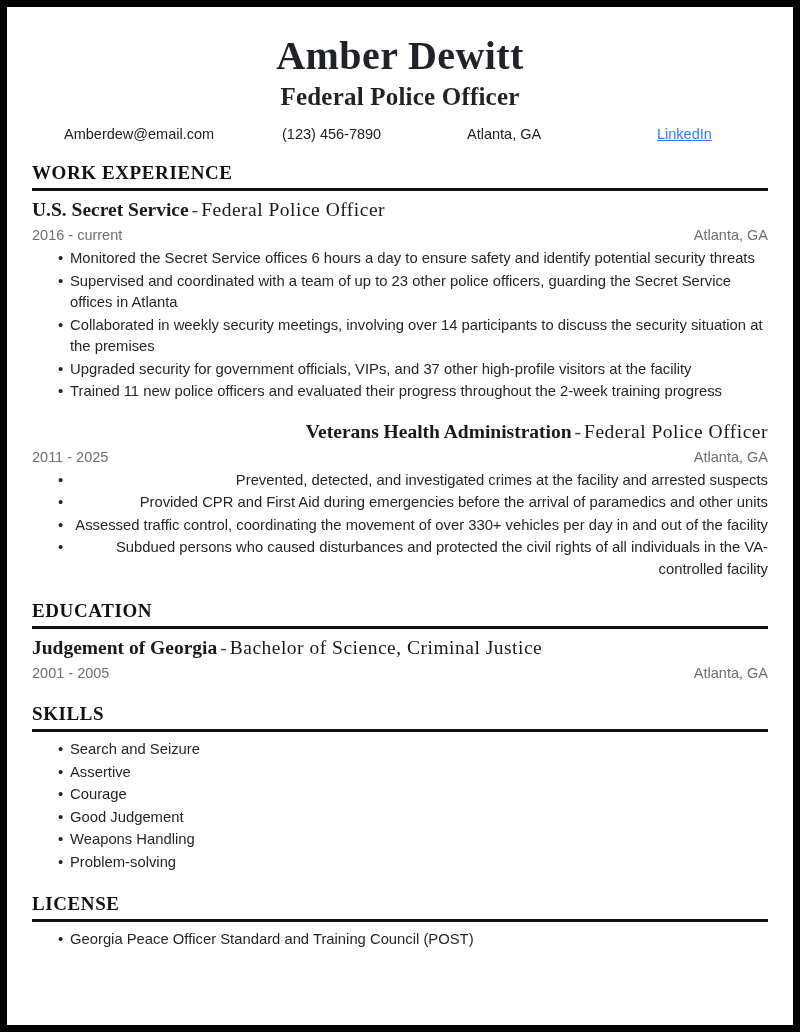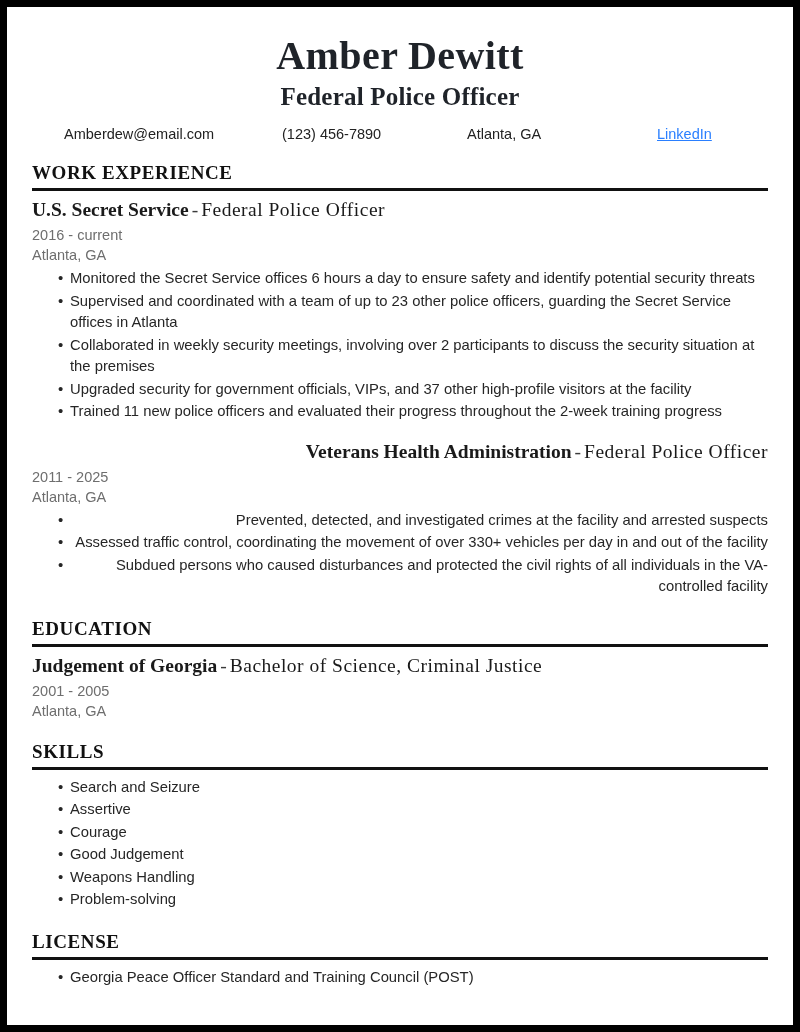--- a/index.html
+++ b/index.html
@@ -123,21 +123,20 @@
   }
 
   .entry-meta {
     display: flex;
     justify-content: space-between;
     align-items: baseline;
     color: #6e6e6e;
     font-size: 14.5px;
     line-height: 20px;
     margin-top: 3px;
-    flex-direction: column;
   }
 
   
   ul.bullets {
     list-style: none;
     margin: 3px 0 0 0;
     padding: 0;
   }
   ul.bullets > li {
     position: relative;
@@ -184,36 +183,37 @@
         <div class="entry-heading">
           <span class="entry-org">U.S. Secret Service</span><span class="entry-sep">-</span><span class="entry-role">Federal Police Officer</span>
         </div>
         <div class="entry-meta">
           <span>2016 - current</span>
           <span>Atlanta, GA</span>
         </div>
         <ul class="bullets">
           <li>Monitored the Secret Service offices 6 hours a day to ensure safety and identify potential security threats</li>
           <li>Supervised and coordinated with a team of up to 23 other police officers, guarding the Secret Service offices in Atlanta</li>
-          <li>Collaborated in weekly security meetings, involving over 2 participants to discuss the security situation at the premises</li>
+          <li>Collaborated in weekly security meetings, involving over 14 participants to discuss the security situation at the premises</li>
           <li>Upgraded security for government officials, VIPs, and 37 other high-profile visitors at the facility</li>
           <li>Trained 11 new police officers and evaluated their progress throughout the 2-week training progress</li>
         </ul>
       </div>
 
       <div class="entry">
         <div class="entry-heading">
           <span class="entry-org">Veterans Health Administration</span><span class="entry-sep">-</span><span class="entry-role">Federal Police Officer</span>
         </div>
         <div class="entry-meta">
           <span>2011 - 2025</span>
           <span>Atlanta, GA</span>
         </div>
         <ul class="bullets">
           <li>Prevented, detected, and investigated crimes at the facility and arrested suspects</li>
+          <li>Provided CPR and First Aid during emergencies before the arrival of paramedics and other units</li>
           <li>Assessed traffic control, coordinating the movement of over 330+ vehicles per day in and out of the facility</li>
           <li>Subdued persons who caused disturbances and protected the civil rights of all individuals in the VA-controlled facility</li>
         </ul>
       </div>
     </div>
 
     <div class="section">
       <div class="section-title">EDUCATION</div>
       <div class="section-rule"></div>
 

